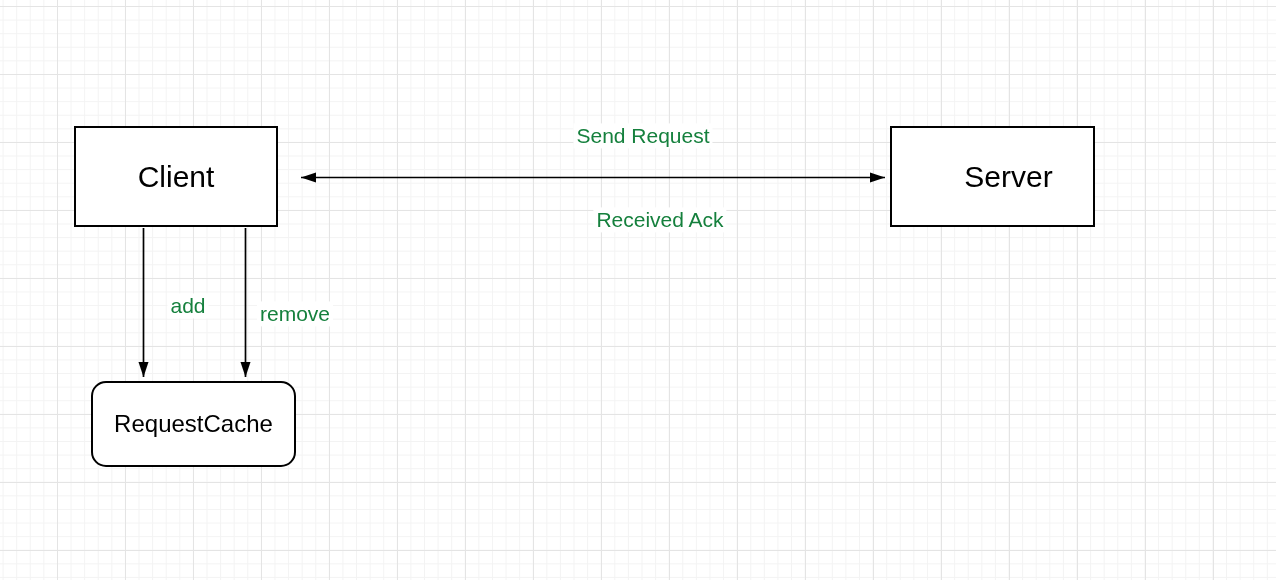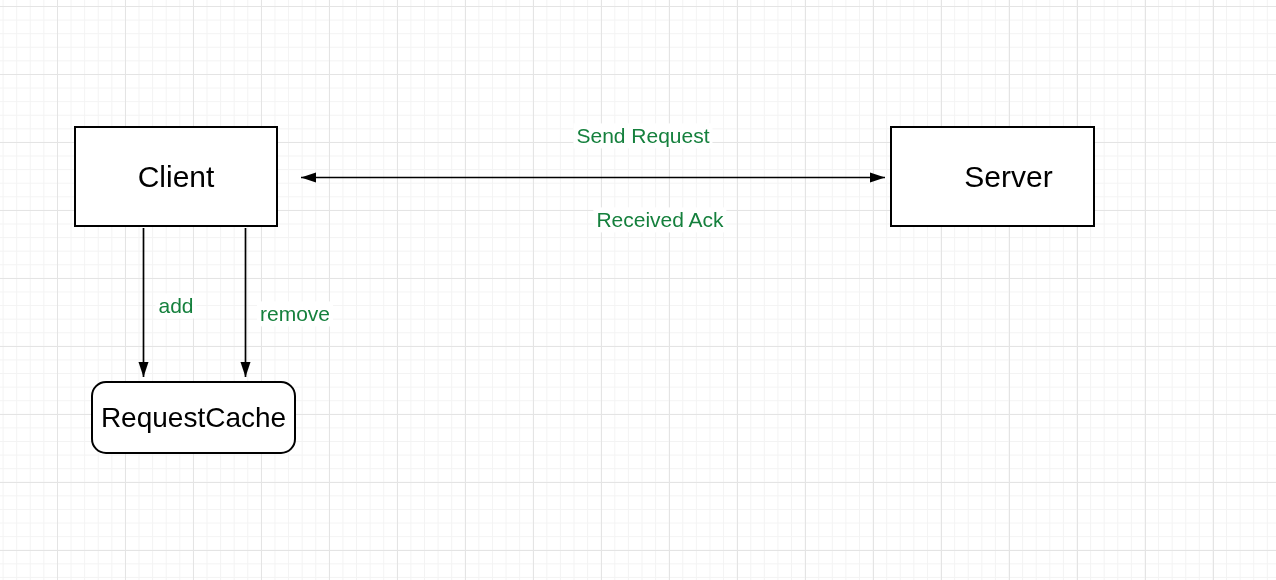--- a/index.html
+++ b/index.html
@@ -37,34 +37,34 @@
     background: #ffffff;
     border: 2px solid #000000;
     display: flex;
     align-items: center;
     justify-content: center;
     color: #000000;
     text-align: center;
   }
   .node-client  { left: 74px;  top: 126px; width: 204px; height: 101px; font-size: 30px; }
   .node-server  { left: 890px; top: 126px; width: 205px; height: 101px; font-size: 30px; padding-left: 32px; }
-  .node-cache   { left: 91px;  top: 381px; width: 205px; height: 73px; font-size: 28px; border-radius: 15px; text-align: center; }
+  .node-cache   { left: 91px;  top: 381px; width: 205px; height: 86px; font-size: 24px; border-radius: 15px; text-align: center; }
   .edge-label {
     position: absolute;
     transform: translate(-50%, -50%);
     font-size: 21px;
     color: #15803d;
     background: #ffffff;
     padding: 0 3px;
     white-space: nowrap;
     line-height: 1.2;
   }
   .lbl-send    { left: 643px; top: 136px; }
   .lbl-ack     { left: 638px; top: 220px; margin-left: 22px; }
-  .lbl-add     { left: 176px; top: 306px; }
+  .lbl-add     { left: 188px; top: 306px; }
   .lbl-remove  { left: 295px; top: 314px; }
   .edge-line {
     stroke: #000000;
     stroke-width: 1.7;
     fill: none;
   }
 </style>
 </head>
 <body>
 

